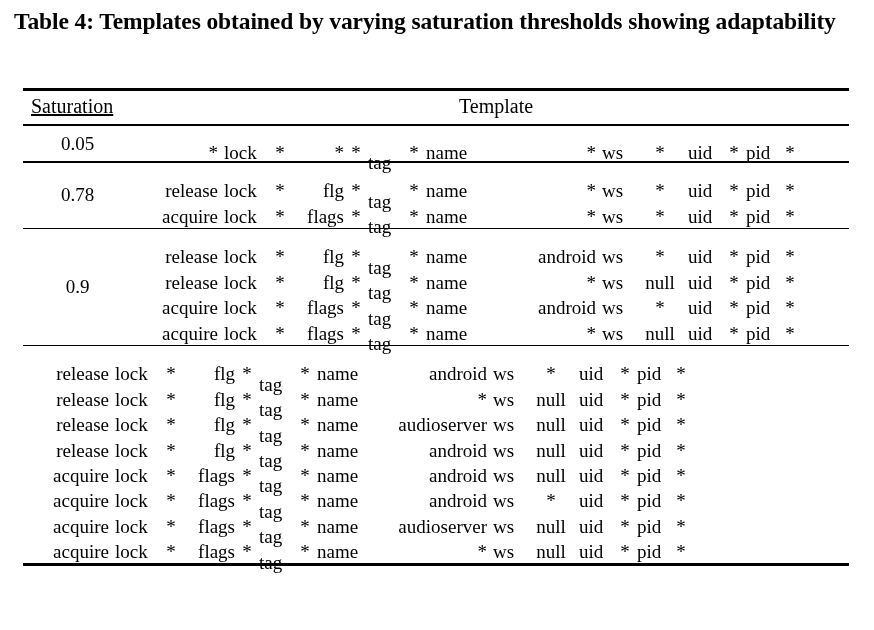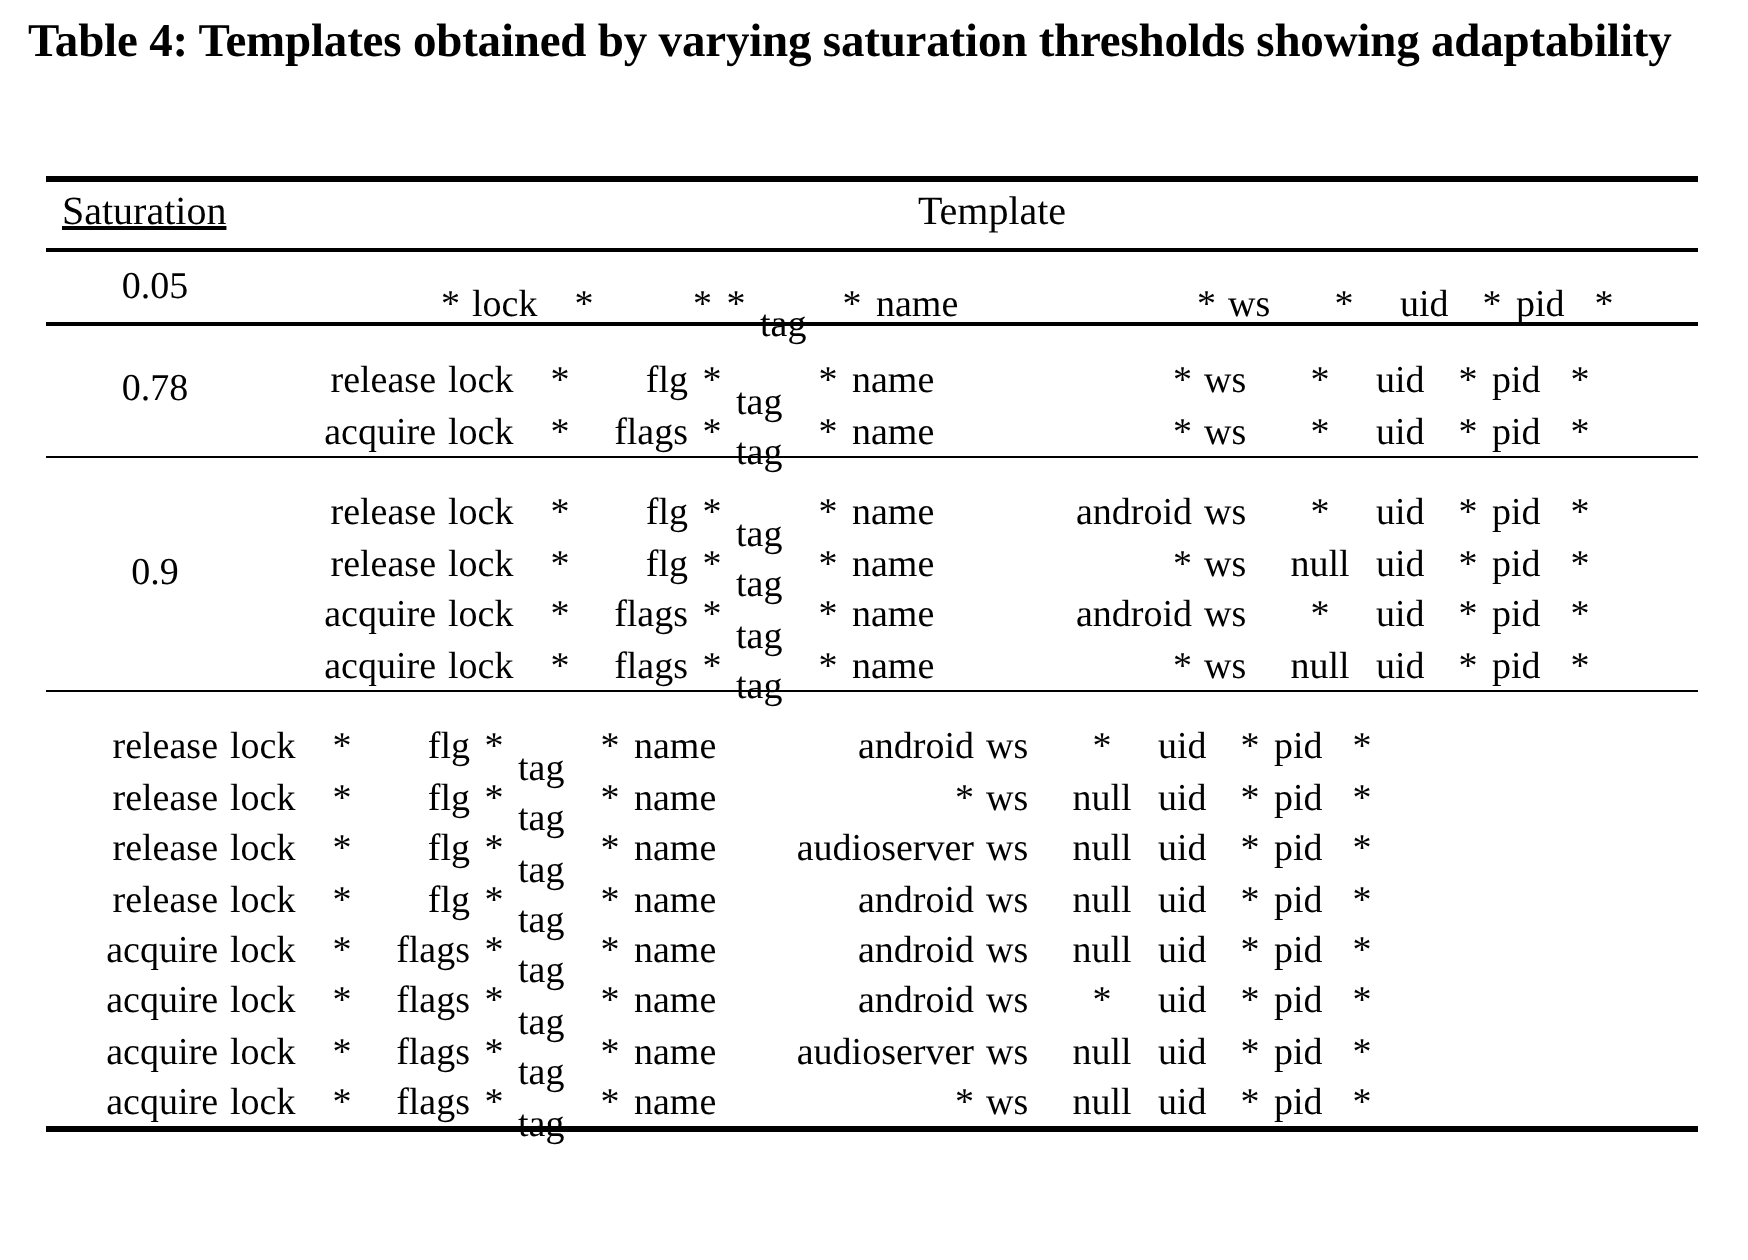--- a/index.html
+++ b/index.html
@@ -82,21 +82,21 @@
     width: 109px;
     flex: 0 0 109px;
     text-align: center;
     font-size: 19px;
   }
   .tpl-cell {
     flex: 1 1 auto;
     padding: 0;
   }
 
-  .grp-pad-1 { padding: 5px 0 5px 0; gap: 12px; }
+  .grp-pad-1 { padding: 5px 0 5px 0; }
   .grp-pad-n { padding: 7px 0 7px 0; }
 
   
   .tline {
     display: grid;
     
     grid-template-columns:
       86px   
       44px   
       12px   

